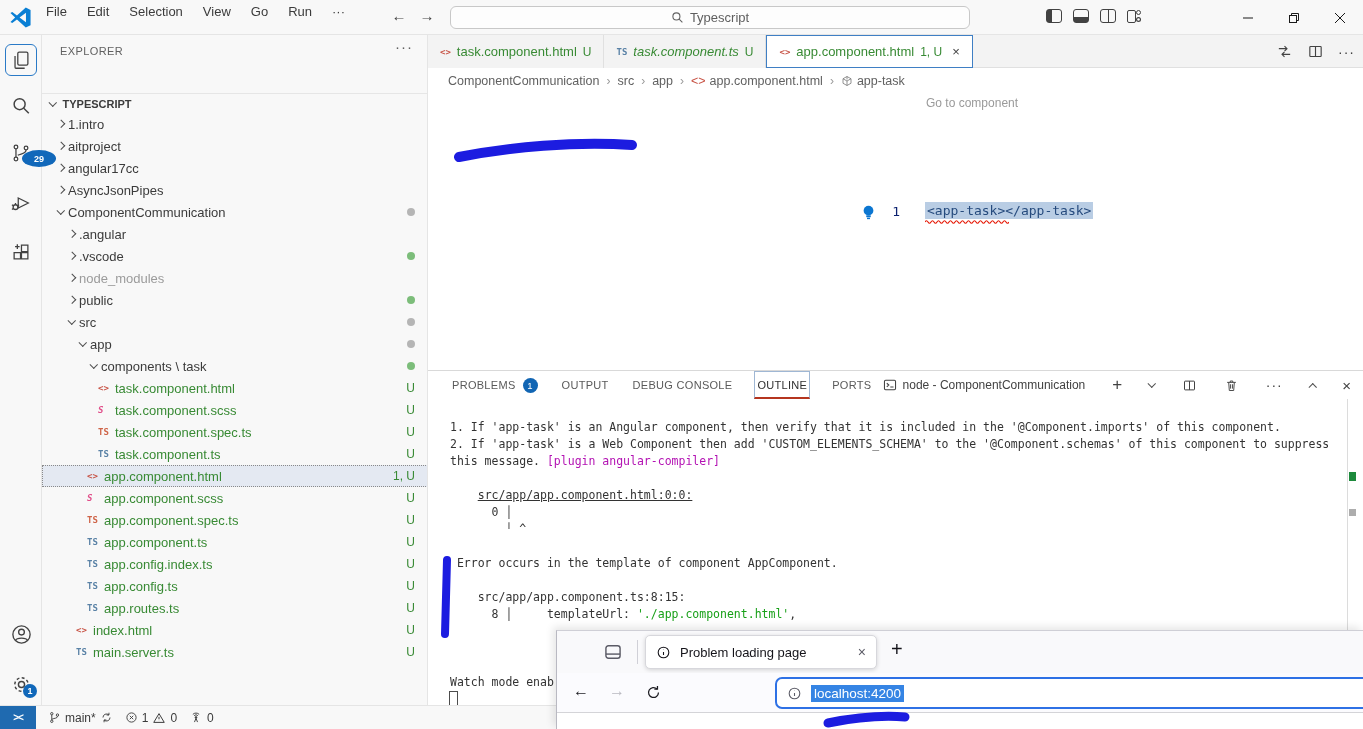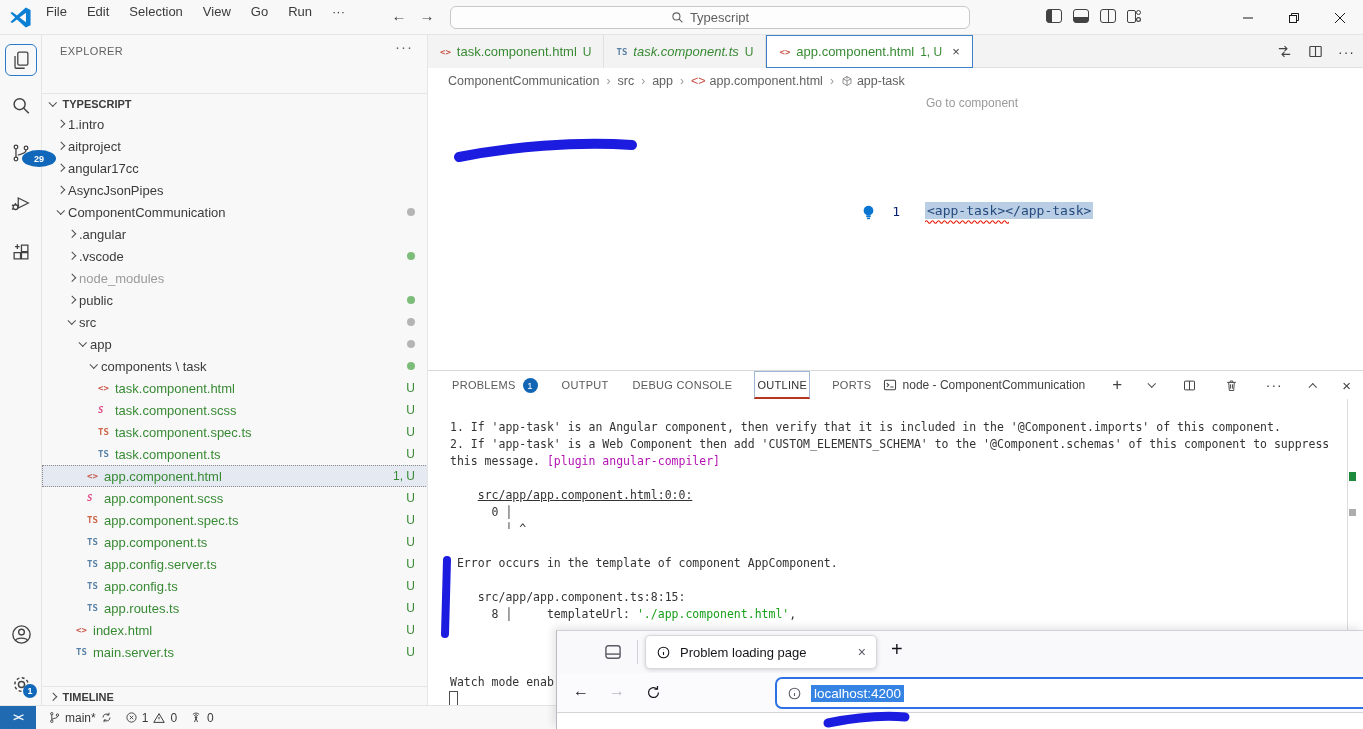--- a/index.html
+++ b/index.html
@@ -328,21 +328,21 @@
         <span class="tlabel u-green">app.component.spec.ts</span>
         <span class="tright u-green">U</span>
       </div>
       <div class="trow" style="top: 418px; padding-left: 45px;">
         <span class="ficon ic-ts">TS</span>
         <span class="tlabel u-green">app.component.ts</span>
         <span class="tright u-green">U</span>
       </div>
       <div class="trow" style="top: 440px; padding-left: 45px;">
         <span class="ficon ic-ts">TS</span>
-        <span class="tlabel u-green">app.config.server.ts</span>
+        <span class="tlabel u-green">app.config.index.ts</span>
         <span class="tright u-green">U</span>
       </div>
       <div class="trow" style="top: 462px; padding-left: 45px;">
         <span class="ficon ic-ts">TS</span>
         <span class="tlabel u-green">app.config.ts</span>
         <span class="tright u-green">U</span>
       </div>
       <div class="trow" style="top: 484px; padding-left: 45px;">
         <span class="ficon ic-ts">TS</span>
         <span class="tlabel u-green">app.routes.ts</span>
@@ -355,24 +355,20 @@
       </div>
       <div class="trow" style="top: 528px; padding-left: 34px;">
         <span class="ficon ic-ts">TS</span>
         <span class="tlabel u-green">main.server.ts</span>
         <span class="tright u-green">U</span>
       </div>
     </div>
   <div class="section-row" id="row-outline">
     <span class="cv"></span>
     <span>OUTLINE</span>
-  </div>
-  <div class="section-row" id="row-timeline">
-    <span class="cv"></span>
-    <span>TIMELINE</span>
   </div>
 </div>
 
 <div id="tabbar">
     <div class="etab">
       <span class="ficon ic-html">&lt;&gt;</span>
       <span class="tablabel u-green">task.component.html</span>
       <span class="u-green" style="font-size: 12px;">U</span>
     </div>
     <div class="etab italic">

